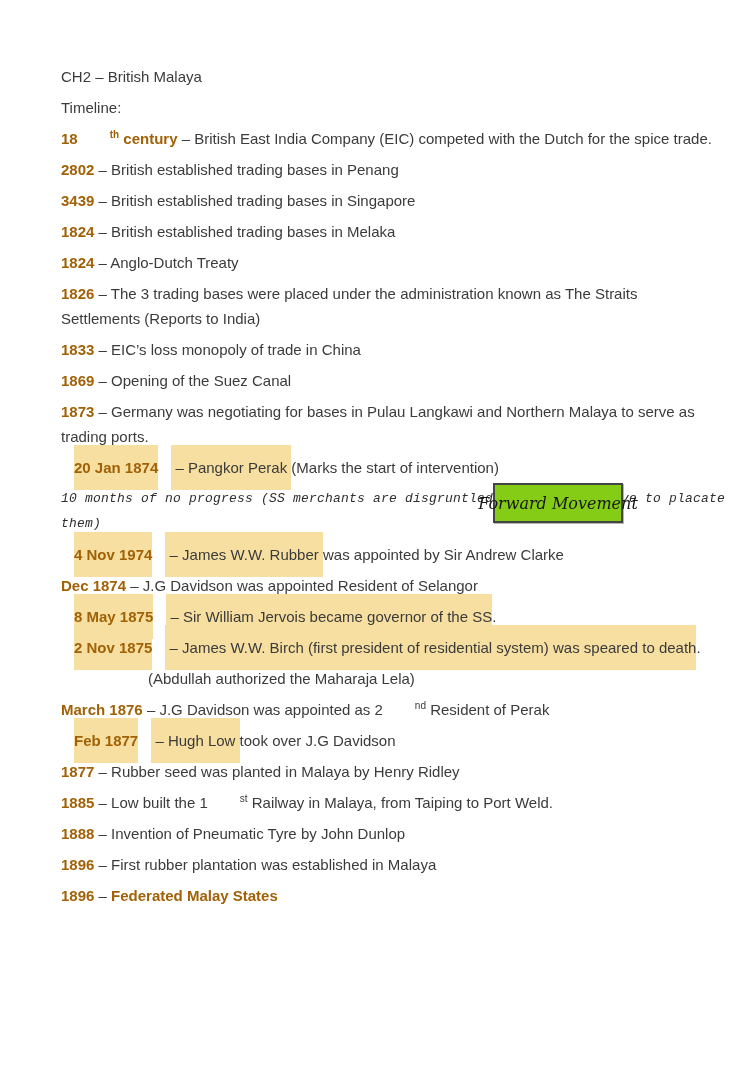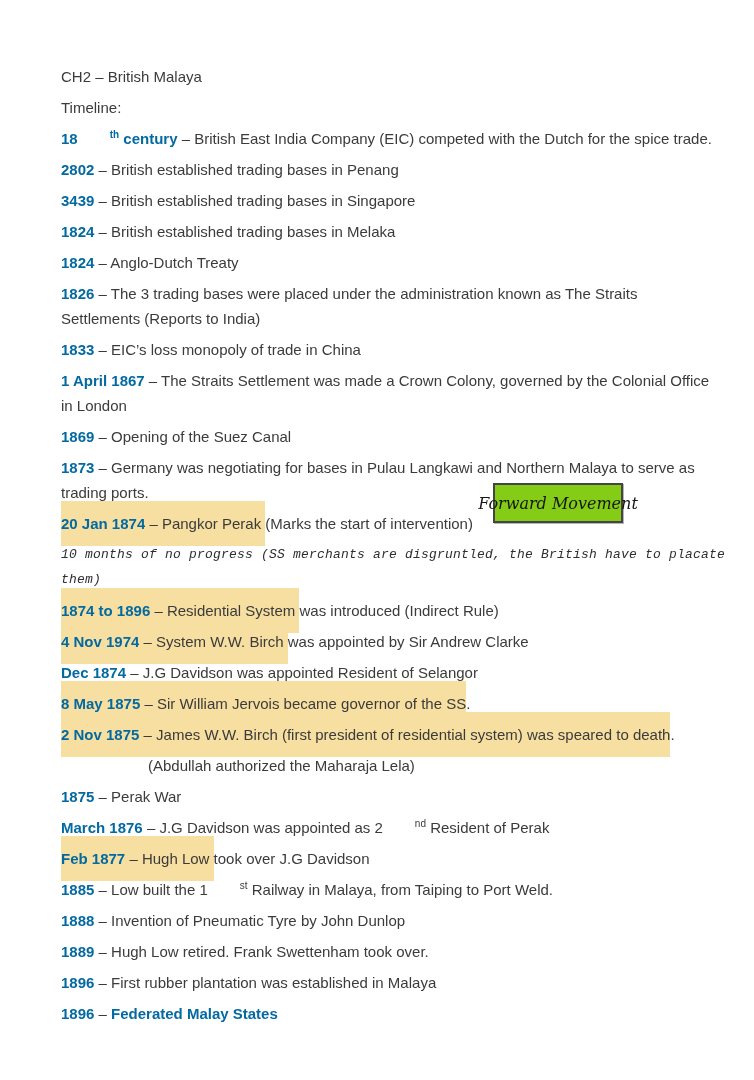--- a/index.html
+++ b/index.html
@@ -10,23 +10,23 @@
     background: #ffffff;
     box-sizing: border-box;
     padding: 64px 28px 0 61px;
     font-family: "Liberation Sans", sans-serif;
     font-size: 15px;
     color: #3b3b3b;
     overflow: hidden;
   }
   .content { width: 665px; }
   .entry { margin: 0 0 6px 0; line-height: 25px; }
-  .b { font-weight: bold; color: #0369a1; }
+  .b { font-weight: bold; color: #a16207; }
   .u { }
-  .hl { background: var(--hl, #F6DFA0); padding: 14px 0; }
+  .hl { background: var(--hl, #F6DFA0); padding: 14px 0; margin-left: 13px; }
   sup { font-size: 10px; line-height: 0; vertical-align: super; padding-left: 32px; }
   sup.b { font-weight: bold; }
   .script {
     font-family: Liberation Mono, monospace;
     font-style: italic;
     font-size: 13px;
     color: #2e2e2e;
     letter-spacing: 0.2px;
   }
   .indent { padding-left: 87px; }
@@ -58,37 +58,34 @@
     <p class="entry">CH2 – British Malaya</p>
     <p class="entry"><span class="u">Timeline:</span></p>
     <div>
         <p class="entry"><span class="b">18</span><sup class="b">th</sup><span class="b"> century</span><span> – British East India Company (EIC) competed with the Dutch for the spice trade.</span></p>
         <p class="entry"><span class="b">2802</span><span> – British established trading bases in Penang</span></p>
         <p class="entry"><span class="b">3439</span><span> – British established trading bases in Singapore</span></p>
         <p class="entry"><span class="b">1824</span><span> – British established trading bases in Melaka</span></p>
         <p class="entry"><span class="b">1824</span><span> – Anglo-Dutch Treaty</span></p>
         <p class="entry"><span class="b">1826</span><span> – The 3 trading bases were placed under the administration known as The Straits</span><br><span>Settlements (Reports to India)</span></p>
         <p class="entry"><span class="b">1833</span><span> – EIC’s loss monopoly of trade in China</span></p>
-        <p class="entry"><span class="b">1 April 1867</span><span> – The Straits Settlement was made a Crown Colony, governed by the Colonial Office</span><br><span>in London</span></p>
         <p class="entry"><span class="b">1869</span><span> – Opening of the Suez Canal</span></p>
         <p class="entry"><span class="b">1873</span><span> – Germany was negotiating for bases in Pulau Langkawi and Northern Malaya to serve as</span><br><span>trading ports.</span></p>
         <p class="entry"><span class="b hl">20 Jan 1874</span><span class="hl"> – Pangkor Perak </span><span>(Marks the start of intervention)</span></p>
         <p class="entry script"><span>10 months of no progress (SS merchants are disgruntled, the British have to placate them)</span></p>
-        <p class="entry"><span class="b hl">1874 to 1896</span><span class="hl"> – Residential System </span><span>was introduced (Indirect Rule)</span></p>
-        <p class="entry"><span class="b hl">4 Nov 1974</span><span class="hl"> – System W.W. Birch </span><span>was appointed by Sir Andrew Clarke</span></p>
+        <p class="entry"><span class="b hl">4 Nov 1974</span><span class="hl"> – James W.W. Rubber </span><span>was appointed by Sir Andrew Clarke</span></p>
         <p class="entry"><span class="b">Dec 1874</span><span> – J.G Davidson was appointed Resident of Selangor</span></p>
         <p class="entry"><span class="b hl">8 May 1875</span><span class="hl"> – Sir William Jervois became governor of the SS</span><span>.</span></p>
         <p class="entry"><span class="b hl">2 Nov 1875</span><span class="hl"> – James W.W. Birch (first president of residential system) was speared to death</span><span>.</span></p>
         <p class="entry indent"><span>(Abdullah authorized the Maharaja Lela)</span></p>
-        <p class="entry"><span class="b">1875</span><span> – Perak War</span></p>
         <p class="entry"><span class="b">March 1876</span><span> – J.G Davidson was appointed as 2</span><sup>nd</sup><span> Resident of Perak</span></p>
         <p class="entry"><span class="b hl">Feb 1877</span><span class="hl"> – Hugh Low </span><span>took over J.G Davidson</span></p>
+        <p class="entry"><span class="b">1877</span><span> – Rubber seed was planted in Malaya by Henry Ridley</span></p>
         <p class="entry"><span class="b">1885</span><span> – Low built the 1</span><sup>st</sup><span> Railway in Malaya, from Taiping to Port Weld.</span></p>
         <p class="entry"><span class="b">1888</span><span> – Invention of Pneumatic Tyre by John Dunlop</span></p>
-        <p class="entry"><span class="b">1889</span><span> – Hugh Low retired. Frank Swettenham took over.</span></p>
         <p class="entry"><span class="b">1896</span><span> – First rubber plantation was established in Malaya</span></p>
         <p class="entry"><span class="b">1896</span><span> – </span><span class="b u">Federated Malay States</span></p>
       </div>
   </div>
   <div class="callout">
     <span>Forward Movement</span>
   </div>
 </div>
 
 </body></html>

